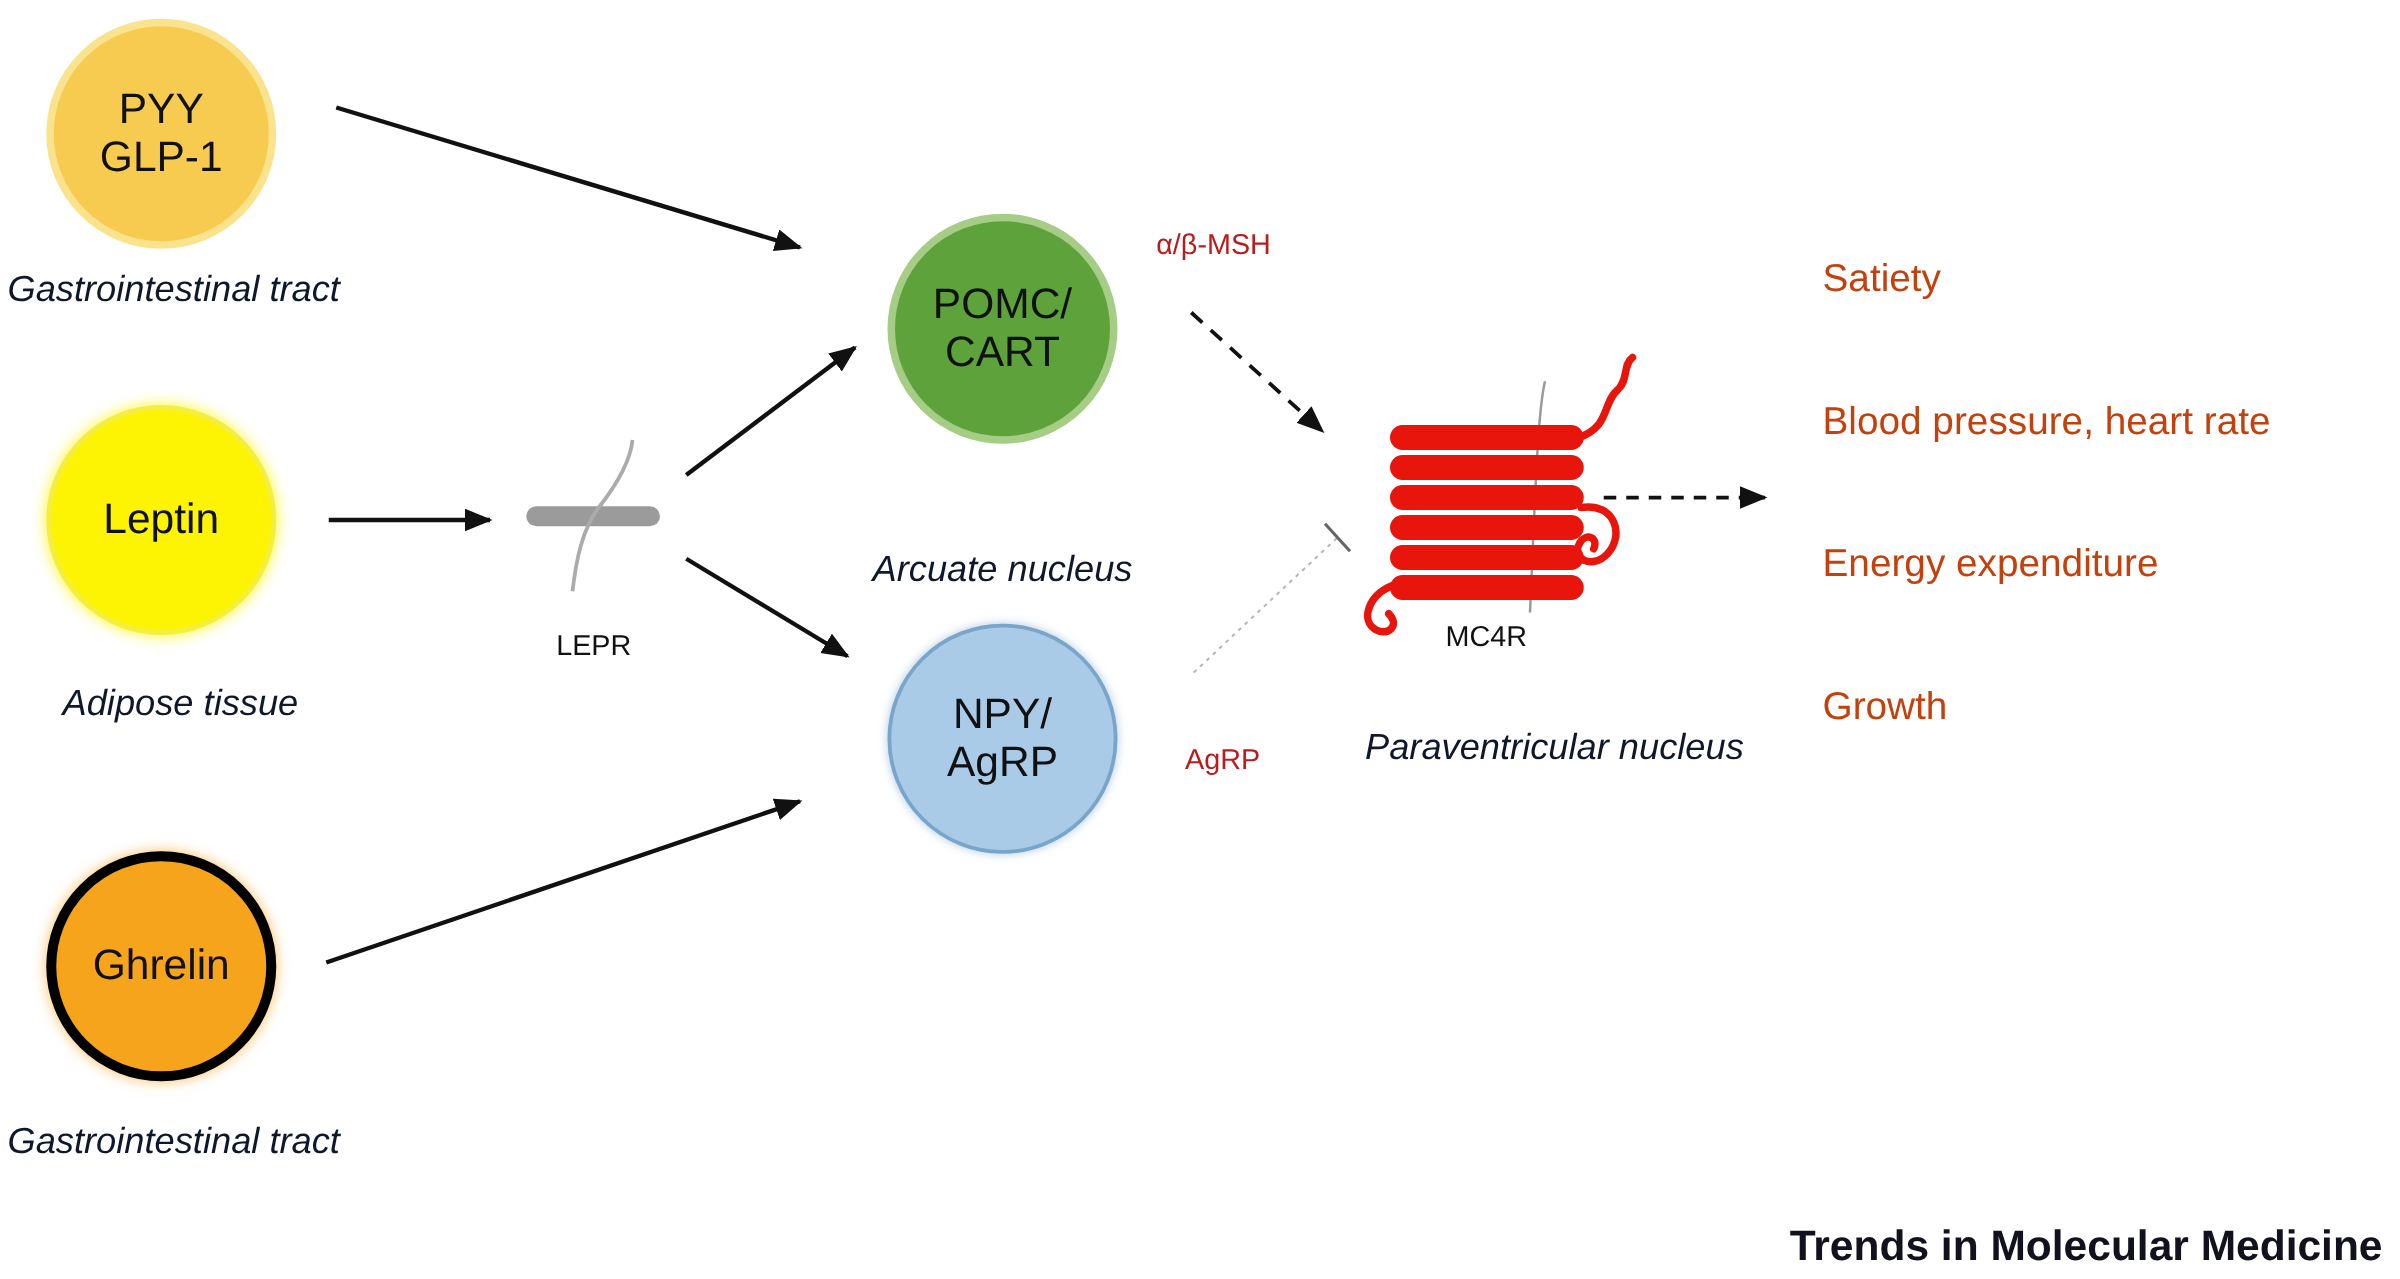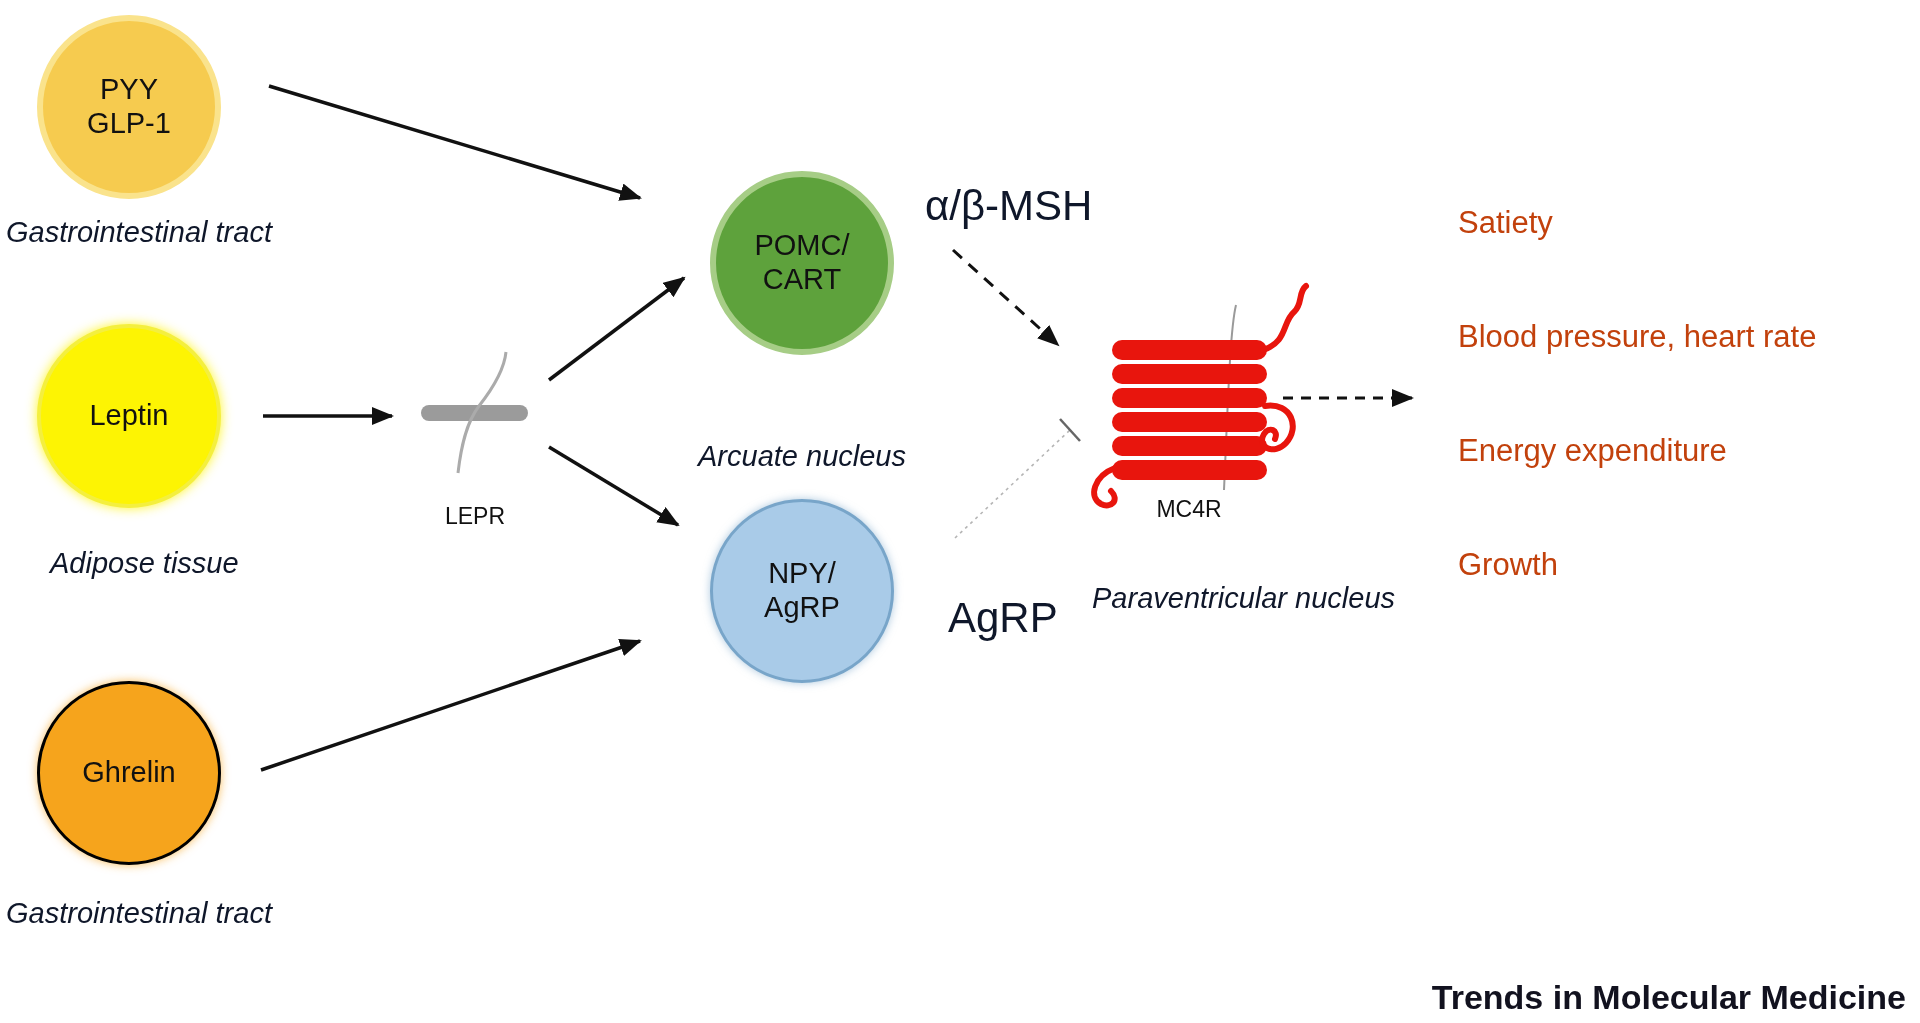--- a/index.html
+++ b/index.html
@@ -4,37 +4,37 @@
 <style>
   html,body{margin:0;padding:0;background:#fff;}
   .canvas{
     position:relative;width:1920px;height:1023px;background:#ffffff;
     font-family:"Liberation Sans",sans-serif;overflow:hidden;color:#111;
   }
   .overlay{position:absolute;left:0;top:0;width:1920px;height:1023px;}
   .circle{
     position:absolute;width:184px;height:184px;border-radius:50%;
     display:flex;flex-direction:column;align-items:center;justify-content:center;
-    font-size:29px;line-height:1.16;text-align:center;box-sizing:border-box;color:#111;
+    font-size:34px;line-height:1.16;text-align:center;box-sizing:border-box;color:#111;
   }
   .pyy{left:37px;top:15px;background:#F6CB4F;border:6px solid #FAE38C;}
   .leptin{left:37px;top:324px;background:#FDF403;border:4px solid #F4EF3E;box-shadow:0 0 12px rgba(255,244,0,.85);}
-  .ghrelin{left:37px;top:681px;background:#F6A41C;border:3px solid #000000;box-shadow:0 0 10px rgba(246,164,28,.7);}
+  .ghrelin{left:37px;top:681px;background:#F6A41C;border:8px solid #000000;box-shadow:0 0 10px rgba(246,164,28,.7);}
   .pomc{left:710px;top:171px;background:#5EA23C;border:6px solid #A6CD86;}
   .npy{left:710px;top:499px;background:#A9CBE8;border:3px solid #78A5C9;box-shadow:0 0 8px rgba(120,165,201,.6);}
   .tissue,.region{position:absolute;font-style:italic;font-size:29px;color:#0f172a;white-space:nowrap;}
   #gi1{left:6px;top:216px;}
   #adipose{left:50px;top:547px;}
   #gi2{left:6px;top:897px;}
   #arcuate{left:698px;top:408px;margin-top:32px;}
   #pvn{left:1050px;top:582px;margin-left:42px;}
   .receptor-label{position:absolute;font-size:23px;color:#111;text-align:center;}
   #lepr-label{left:415px;top:503px;width:120px;}
   #mc4r-label{left:1108px;top:496px;width:162px;}
-  .signal{position:absolute;font-size:42px;white-space:nowrap;color:#0f172a;}
+  .signal{position:absolute;font-size:23px;white-space:nowrap;color:#b91c1c;}
   #msh{left:925px;top:182px;}
   #agrp{left:948px;top:594px;}
   .outputs{position:absolute;left:1458px;top:205px;display:flex;flex-direction:column;gap:78px;font-size:31px;color:#c2410c;}
   .outputs div{white-space:nowrap;line-height:36px;}
   .footer{position:absolute;right:14px;bottom:6px;font-size:34px;font-weight:bold;color:#12121f;white-space:nowrap;}
 </style>
 </head>
 <body>
 
 <div class="canvas">

